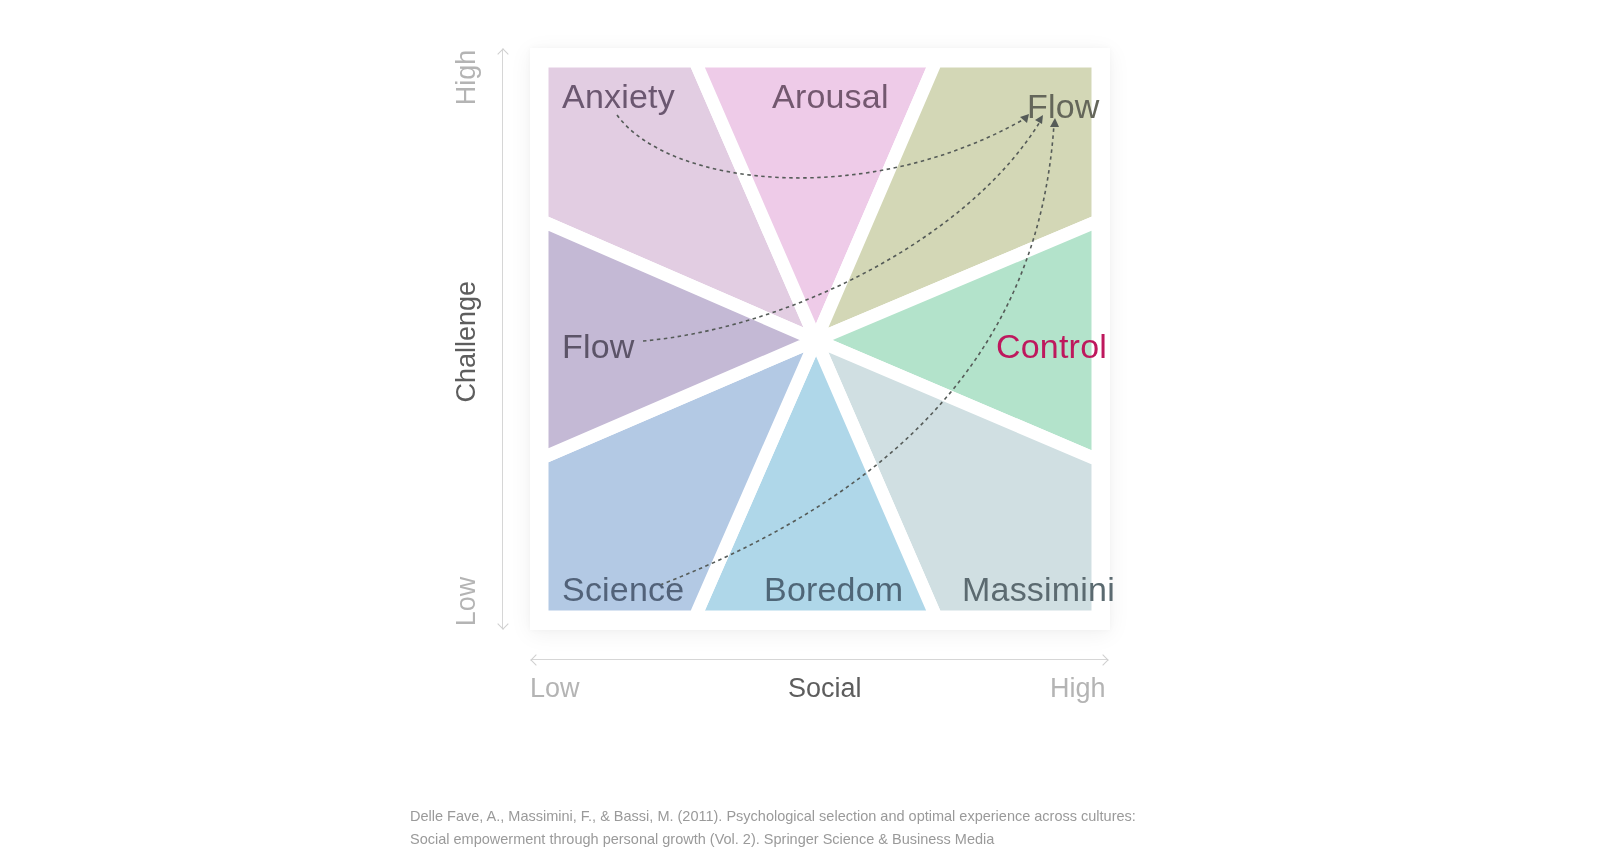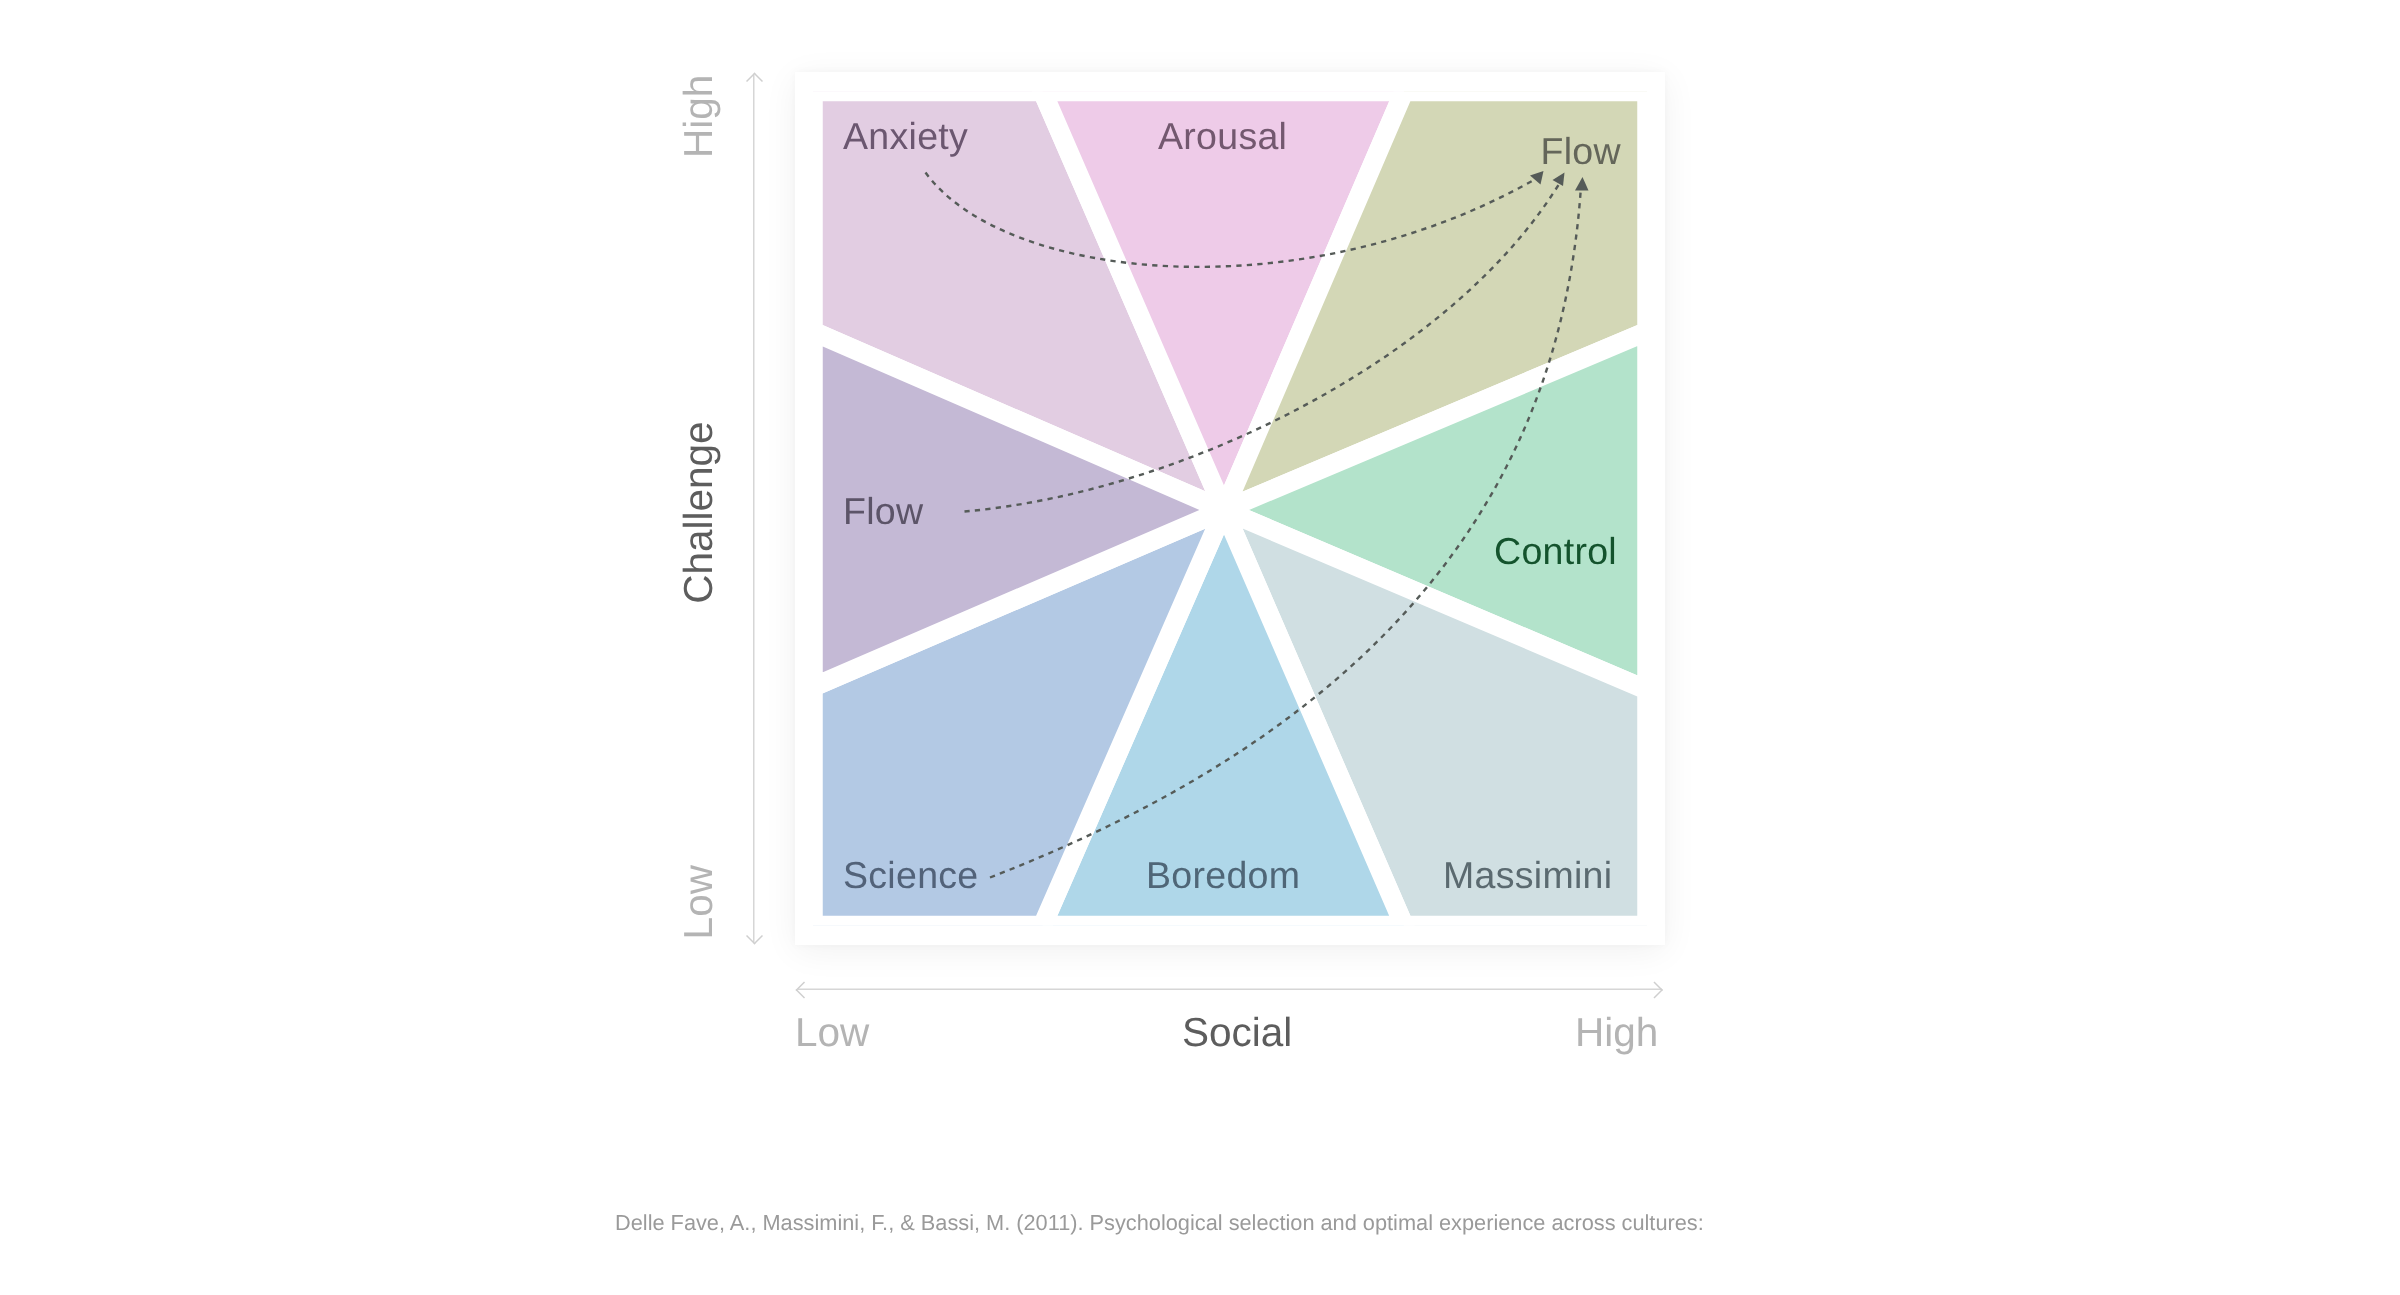--- a/index.html
+++ b/index.html
@@ -1,19 +1,19 @@
 <!DOCTYPE html>
 <html><head>
 <meta charset="utf-8">
 <style>
   html, body { margin:0; padding:0; background:#ffffff; }
   body { width:1600px; height:863px; position:relative; overflow:hidden; font-family:"Liberation Sans", "DejaVu Sans", sans-serif; }
   .panel { position:absolute; left:530px; top:48px; width:580px; height:582px; background:#fff; box-shadow:0 4px 22px rgba(0,0,0,0.06), 0 0 6px rgba(0,0,0,0.03); }
   svg.wheel { position:absolute; left:530px; top:48px; }
-  .lbl { position:absolute; font-size:25px; font-weight:normal; letter-spacing:0.2px; white-space:nowrap; }
+  .lbl { position:absolute; font-size:34px; font-weight:normal; letter-spacing:0.2px; white-space:nowrap; }
   .axis-v { position:absolute; left:502px; top:50px; width:1px; height:578px; background:#d6d6d6; }
   .axis-h { position:absolute; left:532px; top:659px; width:576px; height:1px; background:#d6d6d6; }
   .arrow-up, .arrow-down, .arrow-left, .arrow-right { position:absolute; width:7px; height:7px; border-color:#cfcfcf; border-style:solid; border-width:0; }
   .arrow-up { left:499px; top:50px; border-top-width:1px; border-left-width:1px; transform:rotate(45deg); }
   .arrow-down { left:499px; top:620px; border-bottom-width:1px; border-right-width:1px; transform:rotate(45deg); }
   .arrow-left { left:532px; top:656px; border-bottom-width:1px; border-left-width:1px; transform:rotate(45deg); }
   .arrow-right { left:1099px; top:656px; border-top-width:1px; border-right-width:1px; transform:rotate(45deg); }
   .vtext { position:absolute; transform:rotate(-90deg); transform-origin:center center; white-space:nowrap; font-size:27px; text-align:center; }
   .htext { position:absolute; font-size:27px; white-space:nowrap; }
   .citation { position:absolute; left:410px; top:765px; font-size:14.5px; color:#9a9a9a; line-height:23px;margin-top:40px; }
@@ -49,21 +49,21 @@
   <g fill="#555b58" stroke="none">
     <polygon points="499,66 490,69 497,75"></polygon>
     <polygon points="513,67 505,72 512,76"></polygon>
     <polygon points="525,70 520,79 529,79"></polygon>
   </g>
 </svg>
 
 <div class="lbl" style="left: 562px; top: 77px; color: rgb(107, 87, 112);">Anxiety</div>
 <div class="lbl" style="left: 772px; top: 77px; color: rgb(115, 88, 111);">Arousal</div>
 <div class="lbl" style="left: 1027px; top: 87px; color: rgb(100, 102, 90);">Flow</div>
-<div class="lbl" style="left: 996px; top: 327px; color: #14532d; margin-top: 27px;">Control</div>
+<div class="lbl" style="left: 996px; top: 327px; color: #be185d;">Control</div>
 <div class="lbl" style="left: 962px; top: 570px; color: rgb(91, 106, 112);">Massimini</div>
 <div class="lbl" style="left: 764px; top: 570px; color: rgb(79, 102, 119); text-align: center;">Boredom</div>
 <div class="lbl" style="left: 562px; top: 570px; color: rgb(82, 98, 121);">Science</div>
 <div class="lbl" style="left: 562px; top: 327px; color: rgb(92, 84, 104);">Flow</div>
 
 <div class="axis-v"></div>
 <div class="arrow-up"></div>
 <div class="arrow-down"></div>
 <div class="vtext" style="left:436px; top:62px; width:60px; color:#b4b4b4;">High</div>
 <div class="vtext" style="left:406px; top:327px; width:120px; color:#5d5d5d;">Challenge</div>
@@ -71,13 +71,14 @@
 
 <div class="axis-h"></div>
 <div class="arrow-left"></div>
 <div class="arrow-right"></div>
 <div class="htext" style="left:530px; top:673px; color:#b4b4b4;">Low</div>
 <div class="htext" style="left:788px; top:673px; color:#5d5d5d;">Social</div>
 <div class="htext" style="left:1050px; top:673px; color:#b4b4b4;">High</div>
 
 <div class="citation">
   <div>Delle Fave, A., Massimini, F., &amp; Bassi, M. (2011). Psychological selection and optimal experience across cultures:</div>
+  <div>Social empowerment through personal growth (Vol. 2). Springer Science &amp; Business Media</div>
 </div>
 
 </body></html>

